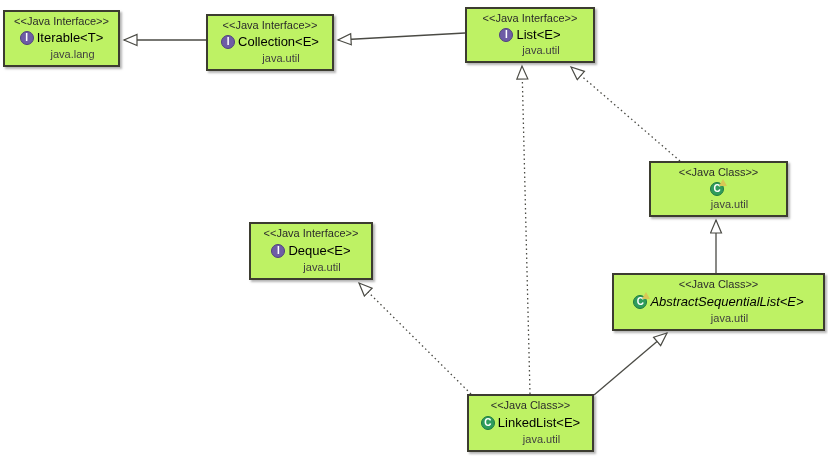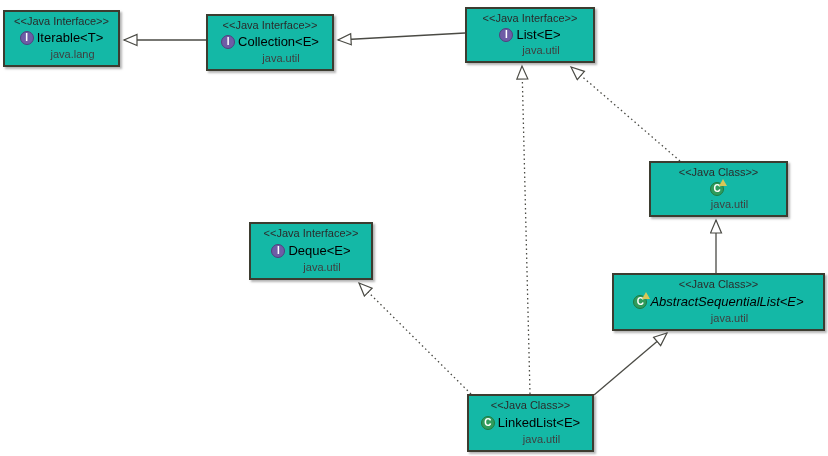--- a/index.html
+++ b/index.html
@@ -15,21 +15,21 @@
     position: absolute;
     left: 0; top: 0;
     width: 828px; height: 456px;
   }
   #edges-layer line { stroke: #4a4a44; stroke-width: 1.3; fill: none; }
   #edges-layer line.dashed { stroke-dasharray: 1.5 3; }
 
   .node {
     position: absolute;
     box-sizing: border-box;
-    background: #14b8a6;
+    background: #bef264;
     border: 2px solid #3c3c30;
     box-shadow: 2px 2px 2px rgba(120,120,120,0.55);
     display: flex;
     flex-direction: column;
     justify-content: space-between;
     align-items: center;
     padding: 3px 4px 4px 4px;
     text-align: center;
     cursor: default;
   }

